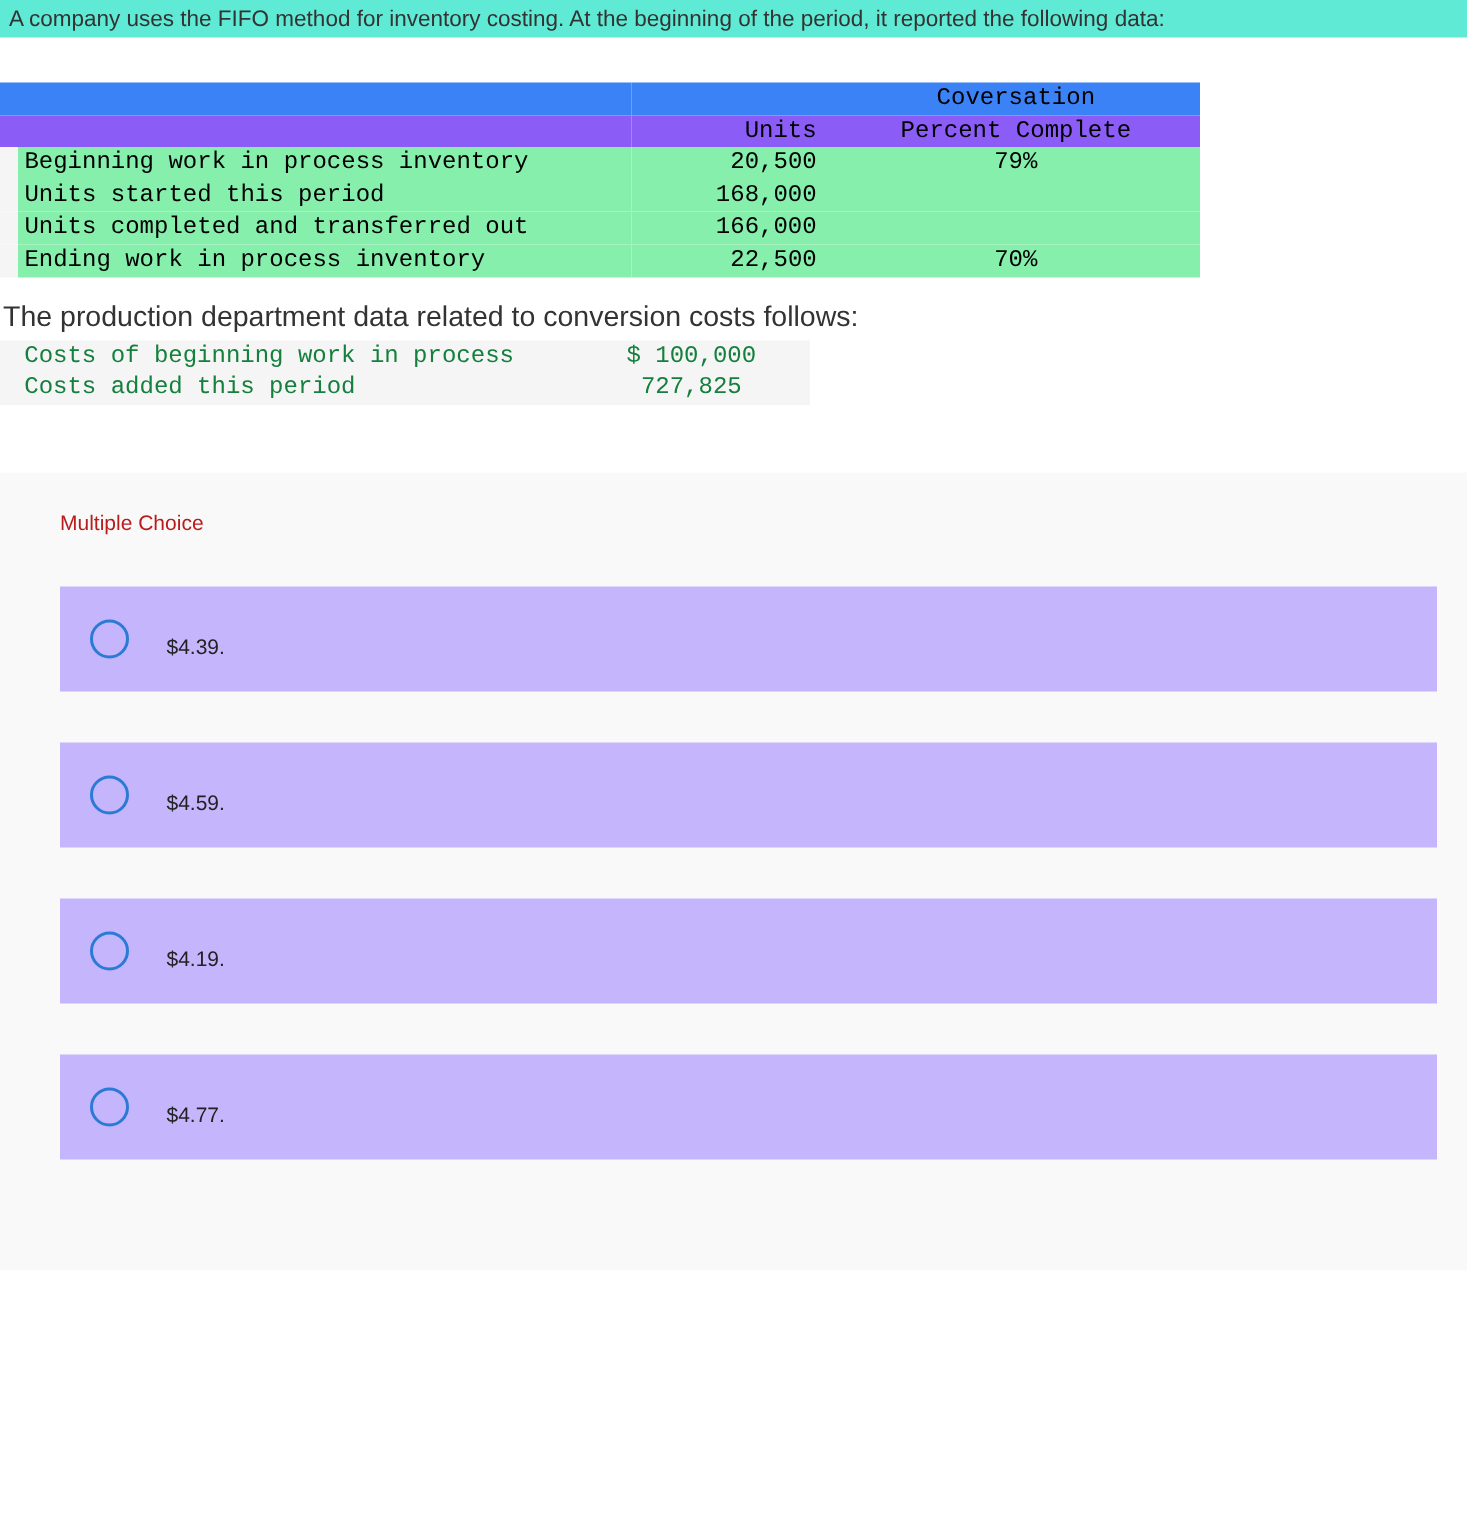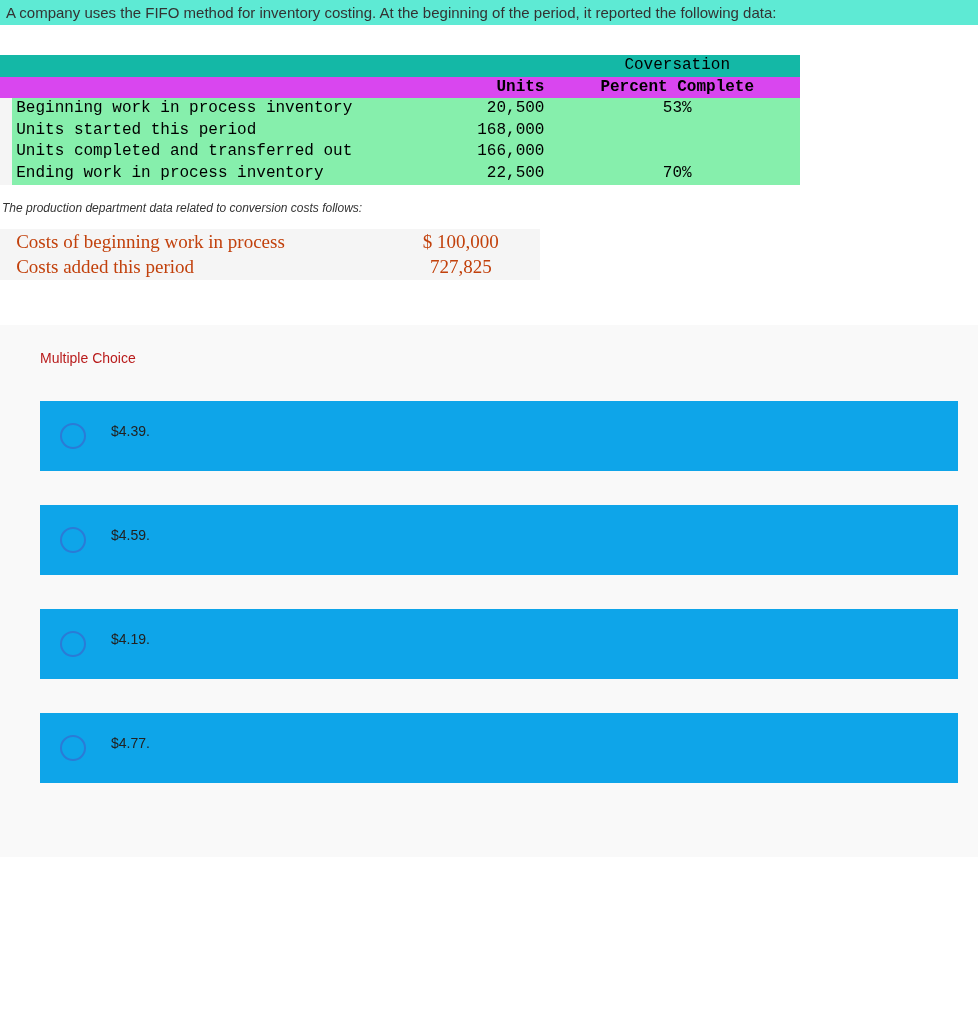--- a/index.html
+++ b/index.html
@@ -30,25 +30,24 @@
       color: #000;
       border-collapse: collapse;
     }
     .data-table1 th, .data-table1 td {
       padding: 0 4px;
       line-height: 1.35;
       font-weight: normal;
       text-align: left;
     }
     .data-table1 .hdr-row td {
-      background: #14b8a6;
+      background: #3b82f6;
     }
     .data-table1 .hdr-sub td {
-      background: #d946ef;
-      font-weight: bold;
+      background: #8b5cf6;
     }
     .data-table1 .row td {
       background: #86efac;
     }
     .data-table1 .row td:first-child {
       background: #f5f5f5;
     }
     .left-pad {
       width: 12px;
       background: #f5f5f5;
@@ -62,30 +61,29 @@
       padding-right: 10px !important;
     }
     .col-pct {
       width: 240px;
       text-align: center !important;
     }
     .hdr-span {
       text-align: center !important;
     }
     .mid-text {
-      font-size: 12px;
+      font-size: 19px;
       color: #333;
-      margin: 16px 0 14px 2px;
-      font-style: italic;
+      margin: 16px 0 4px 2px;
     }
     .data-table2 {
       width: 540px;
-      font-family: Liberation Serif, serif;
-      font-size: 19px;
-      color: #c2410c;
+      font-family: Liberation Mono, monospace;
+      font-size: 16px;
+      color: #15803d;
       border-collapse: collapse;
     }
     .data-table2 td {
       padding: 0 4px;
       line-height: 1.35;
       background: #f5f5f5;
     }
     .col2-label {
       width: 370px;
     }
@@ -98,23 +96,23 @@
       background: #f9f9f9;
       margin-top: 45px;
       padding: 25px 20px 40px 40px;
     }
     .mc-header {
       font-size: 14px;
       color: #b91c1c;
       margin-bottom: 35px;
     }
     .option-row {
-      background: #0ea5e9;
+      background: #c4b5fd;
       display: flex;
-      align-items: flex-start;
+      align-items: flex-end;
       padding: 22px 20px;
       margin-bottom: 34px;
     }
     .radio-circle {
       width: 26px;
       height: 26px;
       border: 2px solid #2b7bd6;
       border-radius: 50%;
       margin-right: 25px;
       flex-shrink: 0;
@@ -142,21 +140,21 @@
     <tr class="hdr-sub">
       <td class="left-pad"></td>
       <td class="col-label"></td>
       <td class="col-units">Units</td>
       <td class="col-pct">Percent Complete</td>
     </tr>
     <tr class="row">
       <td class="left-pad"></td>
       <td class="col-label">Beginning work in process inventory</td>
       <td class="col-units">20,500</td>
-      <td class="col-pct">53%</td>
+      <td class="col-pct">79%</td>
     </tr>
     <tr class="row">
       <td class="left-pad"></td>
       <td class="col-label">Units started this period</td>
       <td class="col-units">168,000</td>
       <td class="col-pct"></td>
     </tr>
     <tr class="row">
       <td class="left-pad"></td>
       <td class="col-label">Units completed and transferred out</td>

